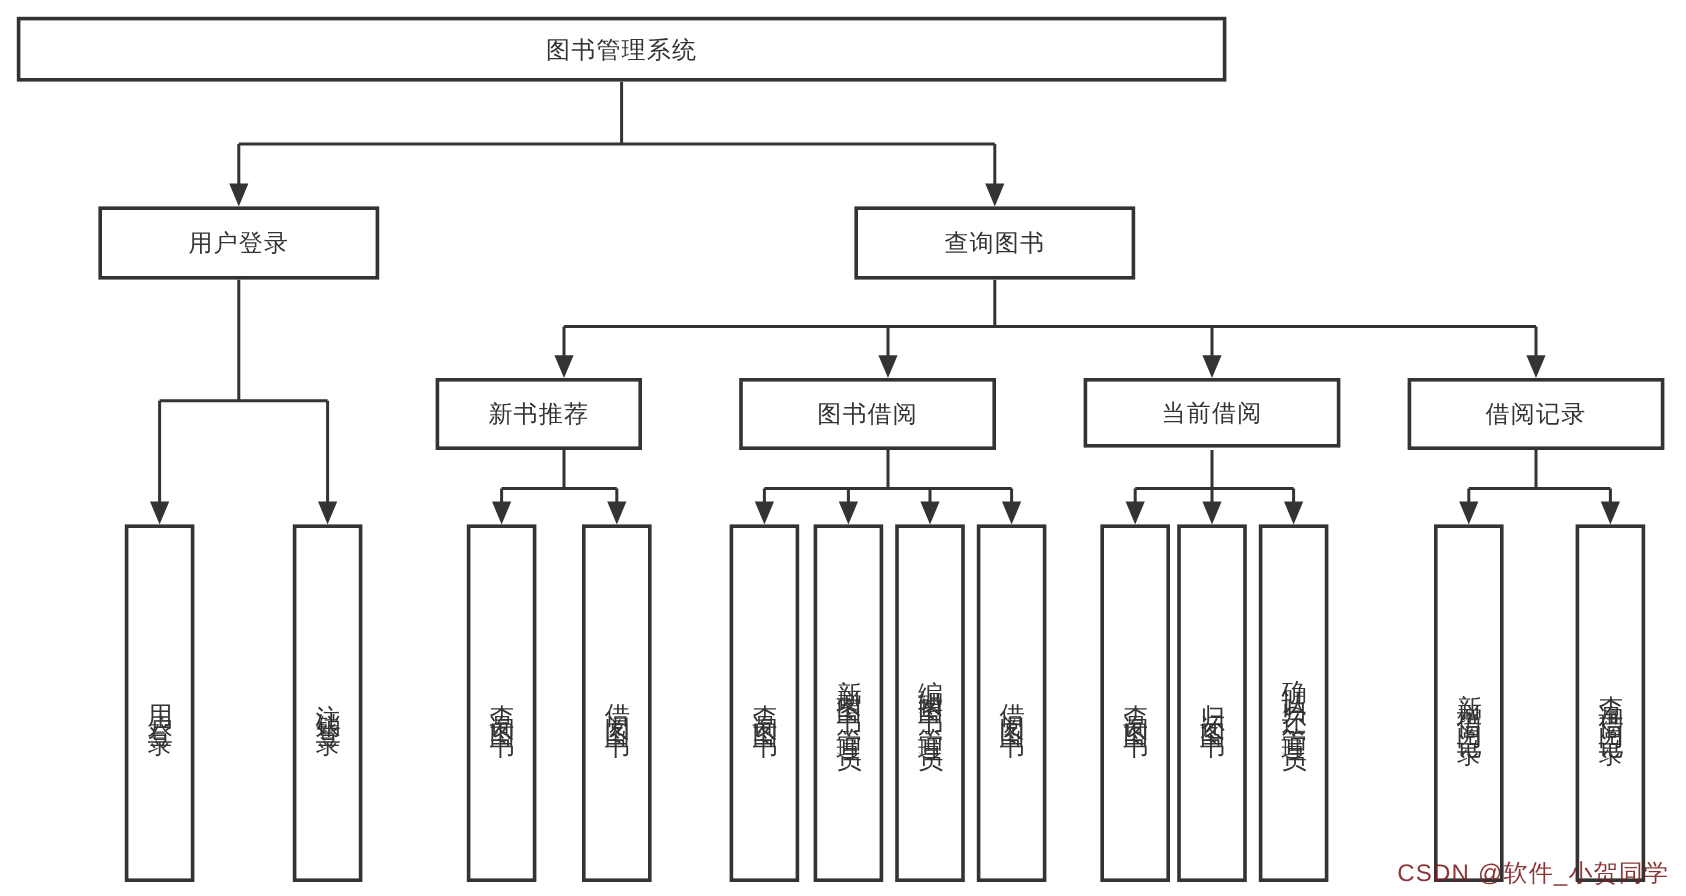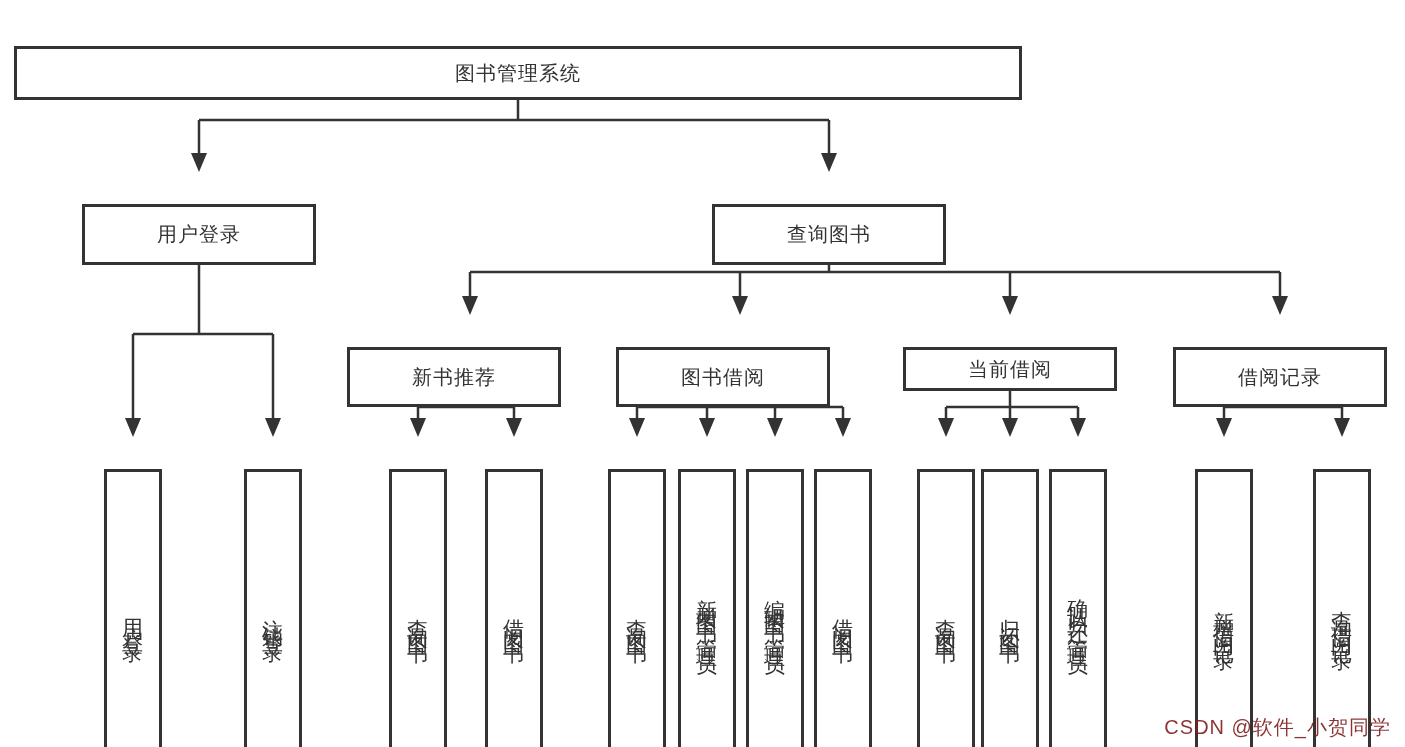--- a/index.html
+++ b/index.html
@@ -19,21 +19,20 @@
   }
   .box {
     position: absolute;
     box-sizing: border-box;
     background: #ffffff;
     border: 3px solid #333333;
     color: #333333;
     display: flex;
     align-items: center;
     justify-content: center;
-    margin-top: 32px;
   }
   .hbox {
     font-size: 20px;
     letter-spacing: 1px;
     white-space: nowrap;
   }
   .vbox span {
     writing-mode: vertical-rl;
     text-orientation: mixed;
     font-size: 21px;
@@ -80,23 +79,23 @@
       M938 418 L954 418 L946 437 Z  M1002 418 L1018 418 L1010 437 Z
       M1070 418 L1086 418 L1078 437 Z
       M1216 418 L1232 418 L1224 437 Z  M1334 418 L1350 418 L1342 437 Z"></path>
   </svg>
 
   <div class="box hbox" style="left:14px; top:14px; width:1008px; height:54px;">图书管理系统</div>
 
   <div class="box hbox" style="left:82px; top:172px; width:234px; height:61px;">用户登录</div>
   <div class="box hbox" style="left:712px; top:172px; width:234px; height:61px;">查询图书</div>
 
-  <div class="box hbox" style="left:347px; top:315px; width:214px; height:60px;">新书推荐</div>
+  <div class="box hbox" style="left:363px; top:315px; width:172px; height:60px;">新书推荐</div>
   <div class="box hbox" style="left:616px; top:315px; width:214px; height:60px;">图书借阅</div>
-  <div class="box hbox" style="left:903px; top:315px; width:214px; height:44px;">当前借阅</div>
+  <div class="box hbox" style="left:903px; top:315px; width:214px; height:58px;">当前借阅</div>
   <div class="box hbox" style="left:1173px; top:315px; width:214px; height:60px;">借阅记录</div>
 
   <div class="box vbox" style="left:104px; top:437px; width:58px; height:298px;">
     <span>用户登录</span>
   </div>
   <div class="box vbox" style="left:244px; top:437px; width:58px; height:298px;">
     <span>注销登录</span>
   </div>
 
   <div class="box vbox" style="left:389px; top:437px; width:58px; height:298px;">

